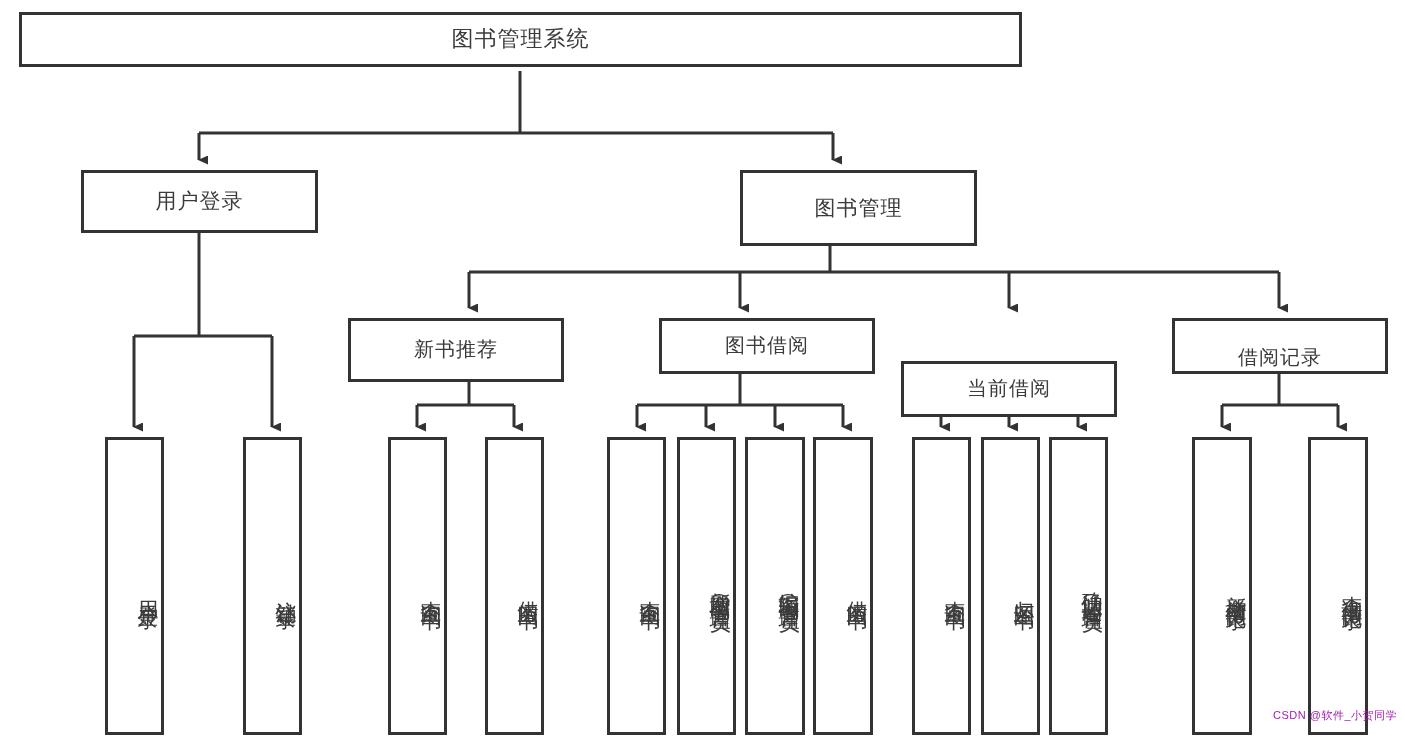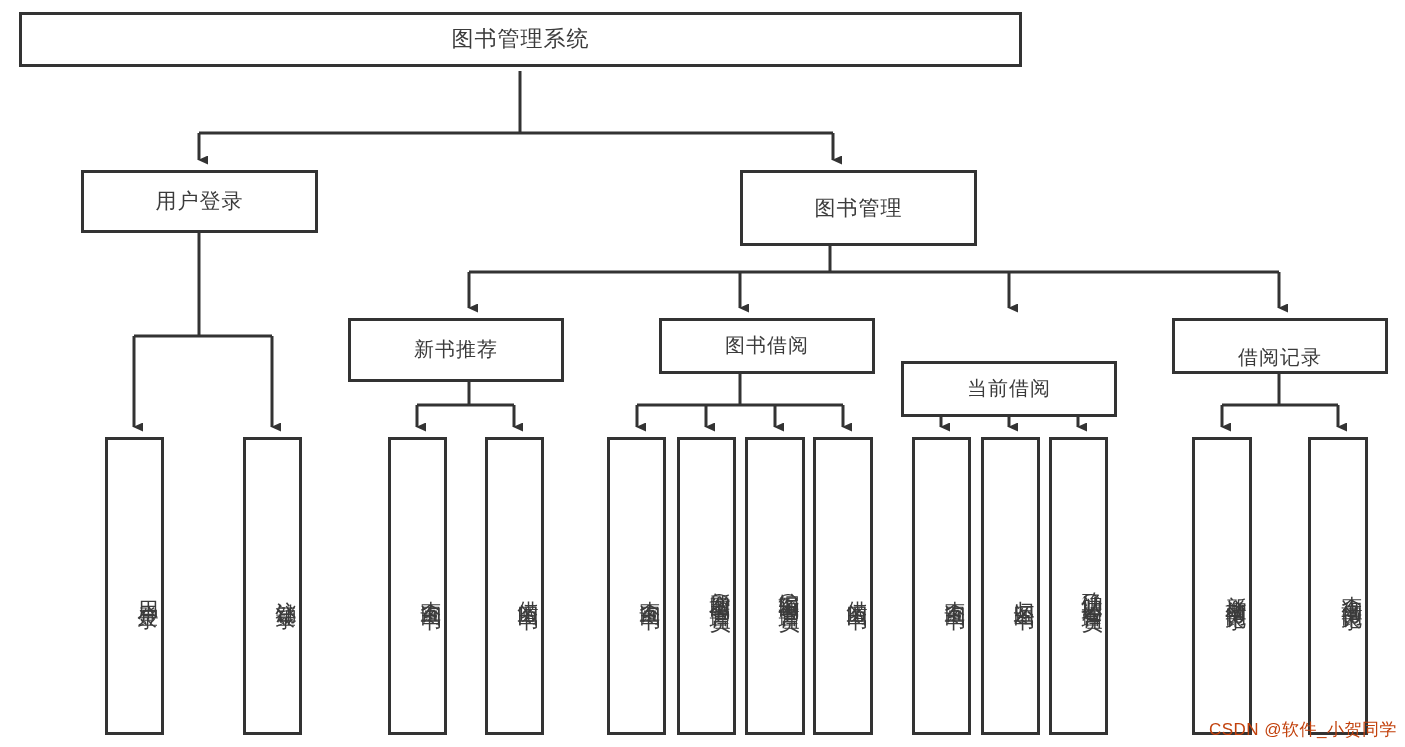--- a/index.html
+++ b/index.html
@@ -64,23 +64,23 @@
     display: block;
     white-space: pre-line;
     text-align: center;
   }
   .node.leaf .label {
     white-space: nowrap;
   }
   #watermark {
     position: absolute;
     right: 8px;
-    bottom: 6px;
-    font-size: 17px;
-    color: #c2410c;
+    bottom: 24px;
+    font-size: 11px;
+    color: #a21caf;
     letter-spacing: 0.5px;
     user-select: none;
   }
 </style>
 </head>
 <body>
 
 <div id="canvas">
 
   <svg class="connectors" viewBox="0 0 1405 747">

